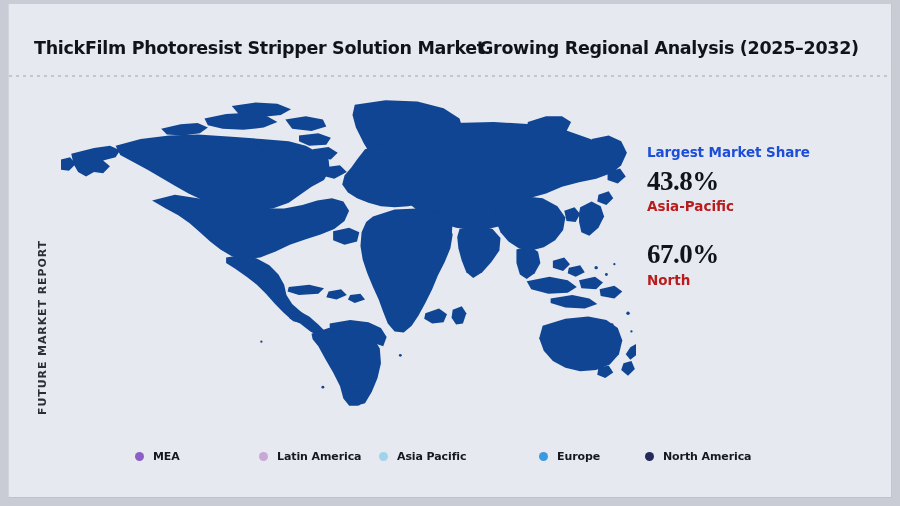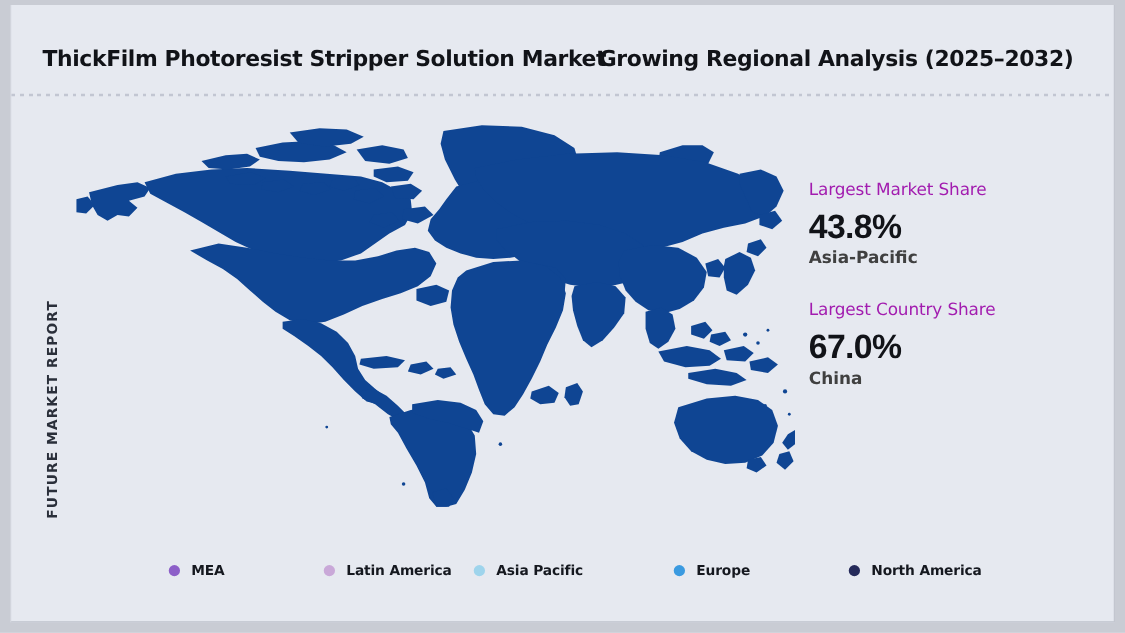--- a/index.html
+++ b/index.html
@@ -86,39 +86,39 @@
   
   #stats {
     position: absolute;
     left: 638px;
     top: 140px;
     width: 220px;
   }
   .stat-block { margin-bottom: 26px; }
   .stat-label {
     font-family: "DejaVu Sans", sans-serif;
-    font-weight: normal;
+    font-weight: bold;
     font-size: 13.5px;
-    color: #a21caf;
+    color: #1d4ed8;
     letter-spacing: -0.1px;
     margin-bottom: 7px;
   }
   .stat-value {
-    font-family: Liberation Sans, sans-serif;
+    font-family: Liberation Serif, serif;
     font-weight: bold;
     font-size: 27px;
     color: #111318;
     letter-spacing: -0.5px;
     line-height: 1.05;
   }
   .stat-region {
     font-family: "DejaVu Sans", sans-serif;
     font-weight: bold;
     font-size: 13.5px;
-    color: #404040;
+    color: #b91c1c;
     margin-top: 3px;
   }
 
   
   #legend {
     position: absolute;
     left: 78px;
     top: 446px;
     width: 700px;
     height: 24px;
@@ -301,23 +301,22 @@
 
   <div id="stats">
 
     <div class="stat-block">
       <div class="stat-label">Largest Market Share</div>
       <div class="stat-value">43.8%</div>
       <div class="stat-region">Asia-Pacific</div>
     </div>
 
     <div class="stat-block">
-      <div class="stat-label">Largest Country Share</div>
       <div class="stat-value">67.0%</div>
-      <div class="stat-region">China</div>
+      <div class="stat-region">North</div>
     </div>
 
   </div>
 
   <div id="legend">
 
     <div class="legend-item" style="left:0px;   top:0px;padding-left:48px;">
       <span class="legend-dot" style="background: rgb(140, 95, 200);"></span>
       <span class="legend-text">MEA</span>
     </div>
@@ -330,20 +329,20 @@
     <div class="legend-item" style="left:292px; top:0px;">
       <span class="legend-dot" style="background: rgb(158, 212, 236);"></span>
       <span class="legend-text">Asia Pacific</span>
     </div>
 
     <div class="legend-item" style="left:428px; top:0px;padding-left:24px;">
       <span class="legend-dot" style="background: rgb(58, 154, 224);"></span>
       <span class="legend-text">Europe</span>
     </div>
 
-    <div class="legend-item" style="left:592px; top:0px;text-align:center;">
+    <div class="legend-item" style="left:558px; top:0px;text-align:center;">
       <span class="legend-dot" style="background: rgb(37, 42, 90);"></span>
       <span class="legend-text">North America</span>
     </div>
 
   </div>
 
 </div>
 
 </body></html>

